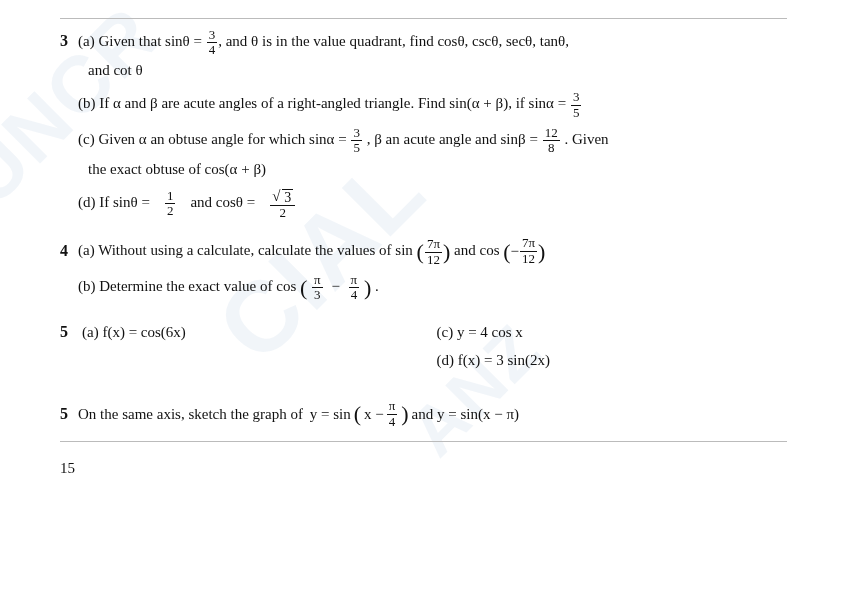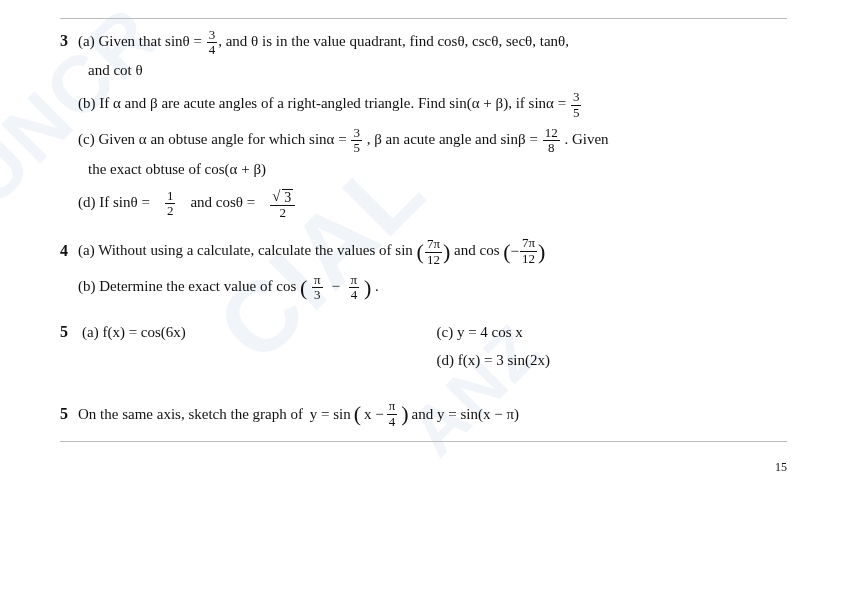--- a/index.html
+++ b/index.html
@@ -103,23 +103,23 @@
       font-size: 14px;
     }
 
     .paren-big {
       font-size: 22px;
       vertical-align: middle;
       line-height: 1;
     }
 
     .page-num {
-      text-align: right;
+      text-align: left;
       margin-top: 18px;
-      font-size: 12px;
+      font-size: 15px;
     }
 
     .top-line {
       border-top: 1px solid #bbb;
       margin-bottom: 8px;
     }
     .bottom-line {
       border-bottom: 1px solid #bbb;
       margin-top: 12px;
       margin-bottom: 8px;

